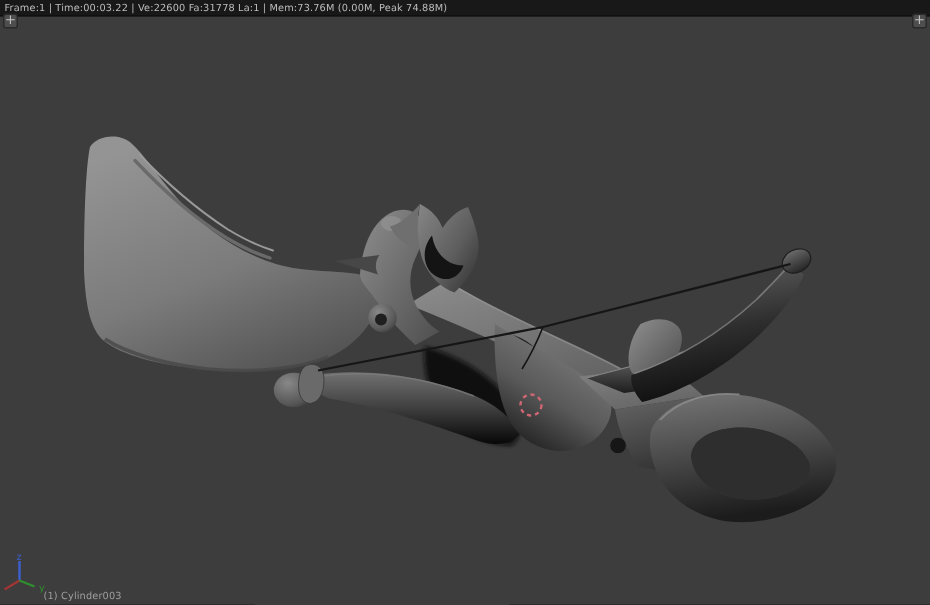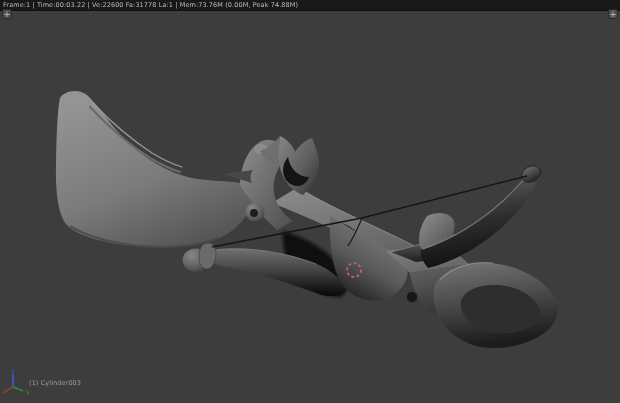--- a/index.html
+++ b/index.html
@@ -36,21 +36,21 @@
   .model-svg{position:absolute;top:0;left:0;}
   .plus-widget{
     position:absolute;width:10px;height:10px;
     background:#4e4e4e;border:1px solid #2a2a2a;border-radius:2px;
     color:#c3c3c3;font-size:9px;line-height:8px;text-align:center;
     cursor:pointer;
   }
   .plus-left{top:-3px;left:2px;}
   .plus-right{top:-3px;right:2px;}
   .object-label{
-    position:absolute;left:29px;bottom:16px;
+    position:absolute;left:29px;bottom:2px;
     color:var(--object-label-text);
     font-size:6.5px;letter-spacing:0.1px;
   }
   .gizmo{position:absolute;left:0;bottom:8px;}
 </style>
 </head>
 <body>
 
 <div class="screen">
 

